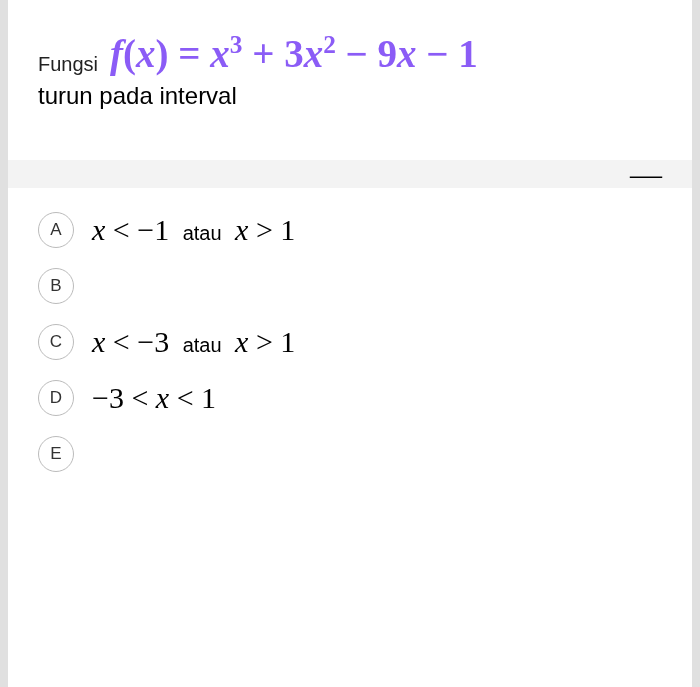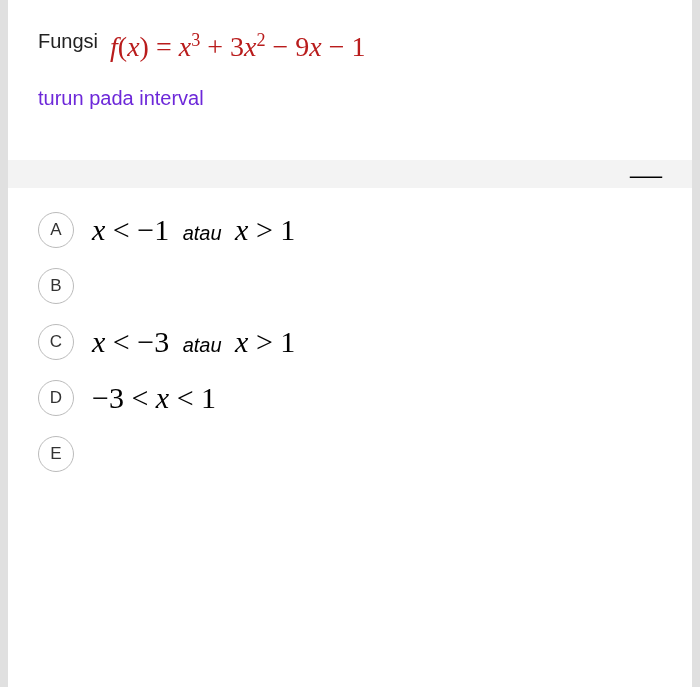--- a/index.html
+++ b/index.html
@@ -19,40 +19,41 @@
       margin: 0 8px;
       height: 100%;
       padding: 30px 30px 30px 30px;
       position: relative;
     }
     .question-block {
       margin-bottom: 50px;
     }
     .question-line1 {
       display: flex;
-      align-items: flex-start;
+      align-items: flex-end;
       gap: 12px;
-      margin-bottom: 24px;
+      margin-bottom: 6px;
     }
     .fungsi-text {
       font-size: 20px;
       color: #222;
     }
     .math-expr {
       font-family: 'Times New Roman', serif;
       font-style: italic;
-      font-size: 28px;
-      color: #b91c1c;
+      font-size: 39px;
+      color: #8b5cf6;
+      font-weight: bold;
     }
     .math-expr .upright {
       font-style: normal;
     }
     .question-line2 {
-      font-size: 20px;
-      color: #6d28d9;
+      font-size: 24px;
+      color: #000000;
     }
     .separator-area {
       background: #f3f3f3;
       height: 28px;
       margin: 0 -30px 20px -30px;
       position: relative;
     }
     .sep-dash {
       position: absolute;
       right: 30px;
@@ -91,21 +92,20 @@
       font-size: 30px;
       color: #000;
     }
     .option-text .var {
       font-style: italic;
     }
     .option-text .atau {
       font-family: Arial, sans-serif;
       font-size: 20px;
       margin: 0 6px;
-      font-style: italic;
     }
     sup {
       font-size: 0.65em;
     }
   </style>
 </head>
 <body>
 
 <div class="page">
 

